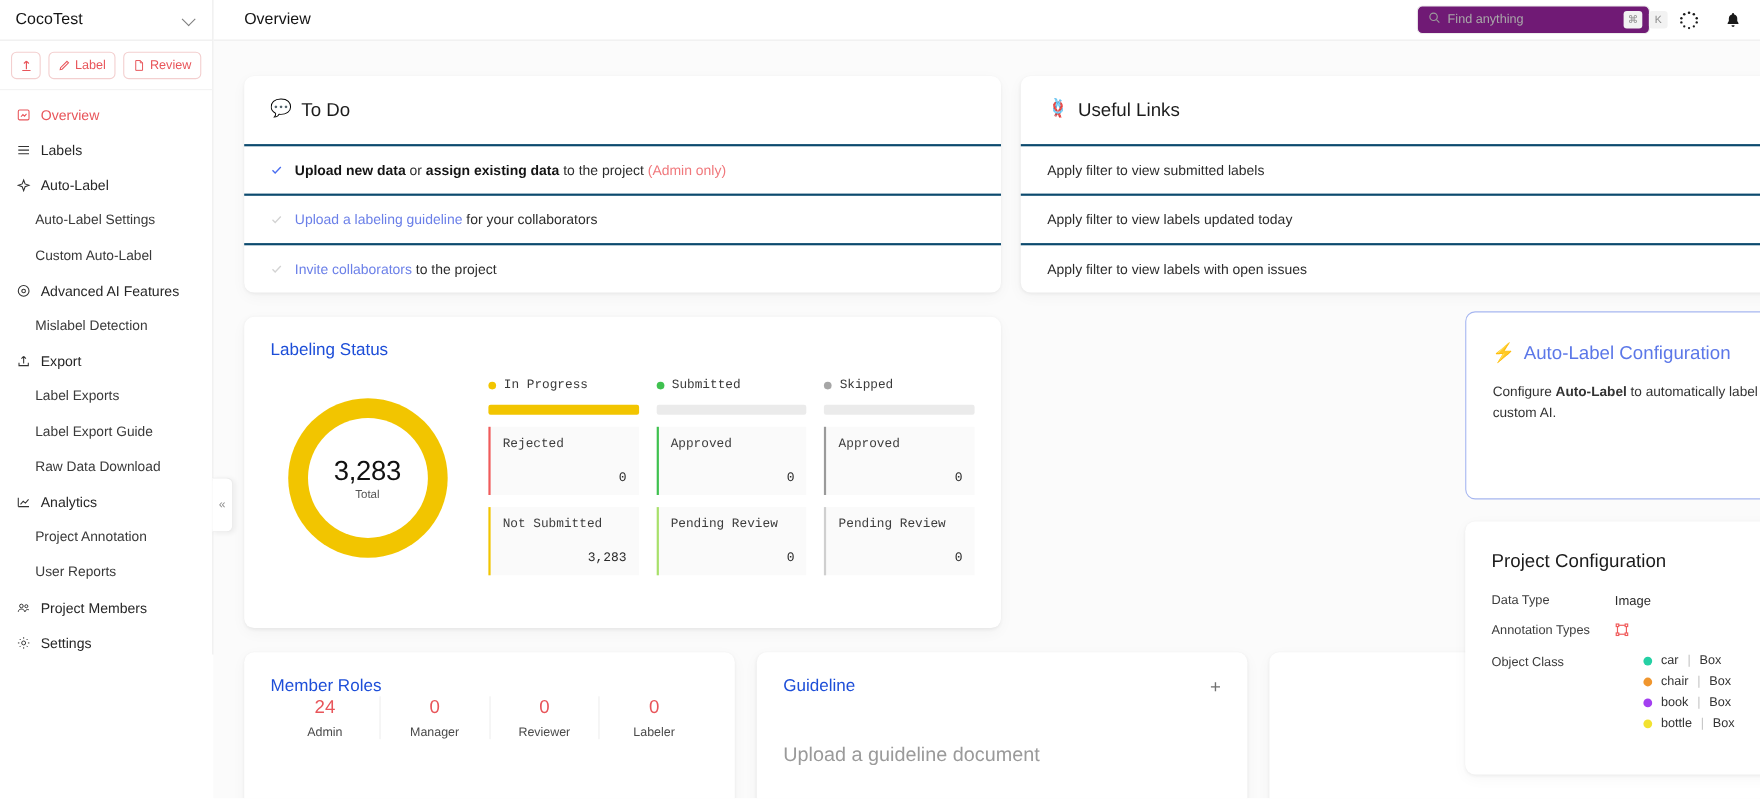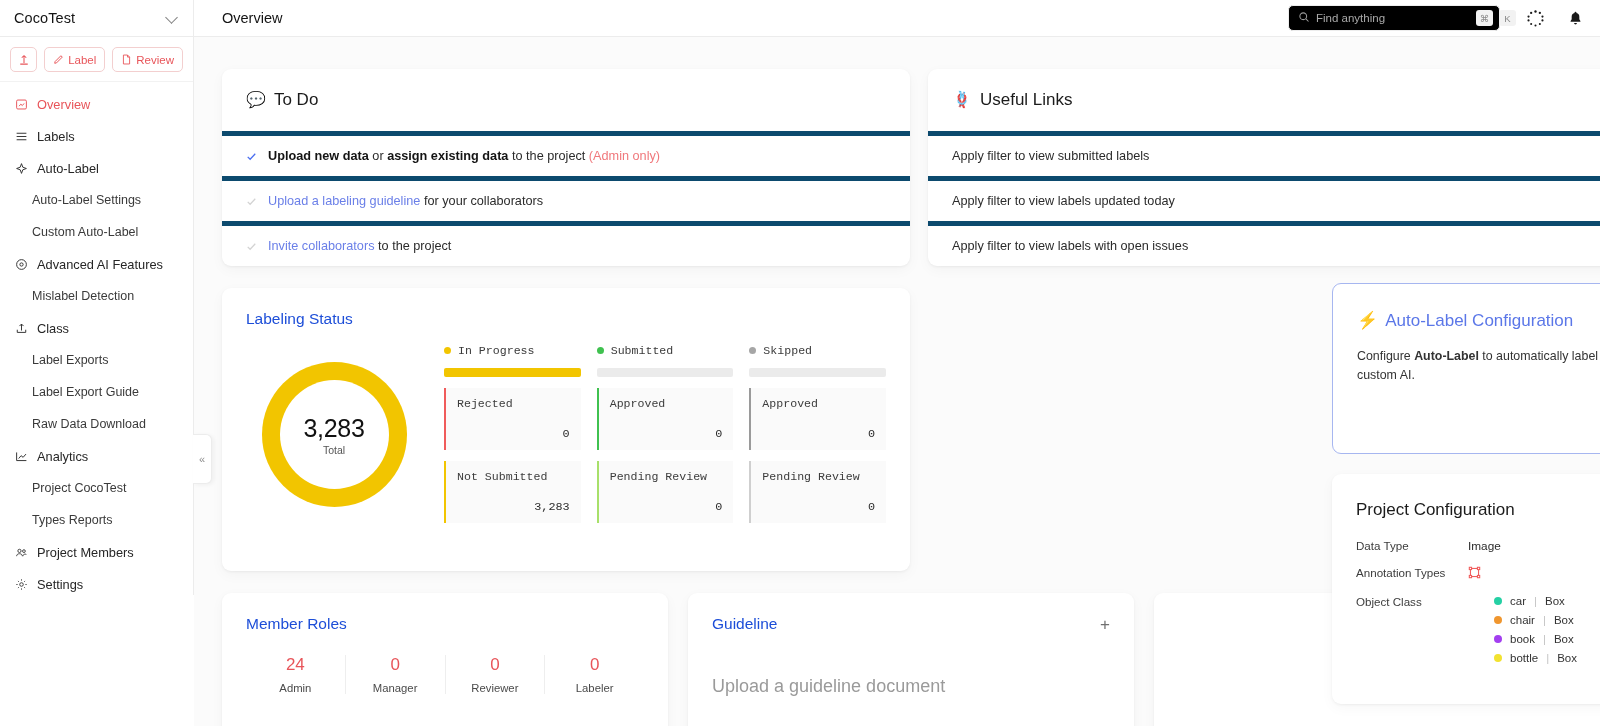--- a/index.html
+++ b/index.html
@@ -84,21 +84,21 @@
     background: #fbfbfb; position: relative; overflow: hidden;
   }
   .topbar {
     height: 37px; min-height: 37px; background: #fff;
     border-bottom: 1px solid #ececec;
     display: flex; align-items: center; padding: 0 16px 0 28px;
   }
   .page-title { font-size: 14.5px; color: #141414; flex: 1; }
   .search-box {
     width: 212px; height: 26px; border: 1px solid #ededed;
-    border-radius: 5px; background: #000000;
+    border-radius: 5px; background: #701a75;
     display: flex; align-items: center; padding: 0 6px 0 9px; gap: 6px;
     cursor: text;
   }
   .search-box input {
     border: none; outline: none; background: transparent;
     font-size: 11.5px; color: #9b9b9b; flex: 1;
     font-family: "Liberation Sans", sans-serif;
   }
   .search-box input::placeholder { color: #a9a9a9; }
   .kbd {
@@ -121,21 +121,21 @@
   #links-card { left: 734px; top: 32px; width: 688px; height: 197px; }
   .card-head {
     height: 62px; display: flex; align-items: center;
     padding: 0 24px; gap: 8px;
   }
   .card-head .emoji { font-size: 16px; line-height: 1; }
   .card-head .htxt { font-size: 17px; color: #1b1b1b; }
   .list-row {
     height: 45px; display: flex; align-items: center;
     padding: 0 24px; gap: 11px;
-    border-top: 5px solid #0c4a6e;
+    border-top: 2px solid #0c4a6e;
     font-size: 12.7px; color: #2b2b2b; cursor: pointer;
   }
   .check { width: 11px; flex: none; display: flex; }
   .check svg { display: block; }
   .tx-b { font-weight: bold; color: #141414; }
   .tx-link { color: #6a7fe8; }
   .tx-red { color: #f0787c; }
 
   
   #status-card { left: 28px; top: 251px; width: 688px; height: 283px; padding: 22px 24px 0 24px; }
@@ -190,21 +190,21 @@
   .pc-grid { margin-top: 19px; display: grid; grid-template-columns: 112px 1fr; row-gap: 13px; align-items: start; }
   .pc-k { font-size: 11.6px; color: #3c3c3c; }
   .pc-v { font-size: 11.8px; color: #2b2b2b; }
   .cls-list { display: flex; flex-direction: column; gap: 7px; padding-left: 26px; }
   .cls-row { display: flex; align-items: center; gap: 8px; font-size: 11.5px; color: #333; }
   .cls-dot { width: 8px; height: 8px; border-radius: 50%; flex: none; }
   .cls-sep { color: #c4c4c4; }
 
   
   #members-card { left: 28px; top: 556px; width: 446px; height: 170px; padding: 22px 24px 0 24px; }
-  .roles { display: flex; margin-top: 22px; }
+  .roles { display: flex; }
   .role {
     flex: 1; text-align: center; border-left: 1px solid #eeeeee;
   }
   .role:first-child { border-left: none; }
   .role .rn { font-size: 17px; color: #e8555a; }
   .role .rl { font-size: 11.3px; color: #4a4a4a; margin-top: 7px; }
 
   
   #guideline-card { left: 494px; top: 556px; width: 446px; height: 170px; padding: 22px 24px 0 24px; }
   .gl-head { display: flex; align-items: center; }
@@ -298,21 +298,21 @@
       <div class="nav-item child">
         <span>Mislabel Detection</span>
       </div>
 
       <div class="nav-item">
         <span class="nicon">
           <svg width="13" height="13" viewBox="0 0 16 16" fill="none" stroke="#333" stroke-width="1.2">
             <path d="M8 10.5V2.5M8 2.5L5.5 5M8 2.5L10.5 5M2.8 9.5v3.3h10.4V9.5"></path>
           </svg>
         </span>
-        <span>Class</span>
+        <span>Export</span>
       </div>
 
       <div class="nav-item child">
         <span>Label Exports</span>
       </div>
       <div class="nav-item child">
         <span>Label Export Guide</span>
       </div>
       <div class="nav-item child">
         <span>Raw Data Download</span>
@@ -321,24 +321,24 @@
       <div class="nav-item">
         <span class="nicon">
           <svg width="13" height="13" viewBox="0 0 16 16" fill="none" stroke="#333" stroke-width="1.2">
             <path d="M2 13V3M2 13h12M4.5 10.5l3-3.5 2.5 2 3.5-4"></path>
           </svg>
         </span>
         <span>Analytics</span>
       </div>
 
       <div class="nav-item child">
-        <span>Project CocoTest</span>
-      </div>
-      <div class="nav-item child">
-        <span>Types Reports</span>
+        <span>Project Annotation</span>
+      </div>
+      <div class="nav-item child">
+        <span>User Reports</span>
       </div>
 
       <div class="nav-item">
         <span class="nicon">
           <svg width="13" height="13" viewBox="0 0 16 16" fill="none" stroke="#333" stroke-width="1.1">
             <circle cx="5.5" cy="6" r="2"></circle>
               <circle cx="11" cy="6.3" r="1.7"></circle>
             <path d="M2 12.5c0-2 1.6-3 3.5-3s3.5 1 3.5 3M9.8 12.5c0-1.6 1.2-2.5 2.7-2.5 1 0 1.5.4 1.5.4"></path>
           </svg>
         </span>

